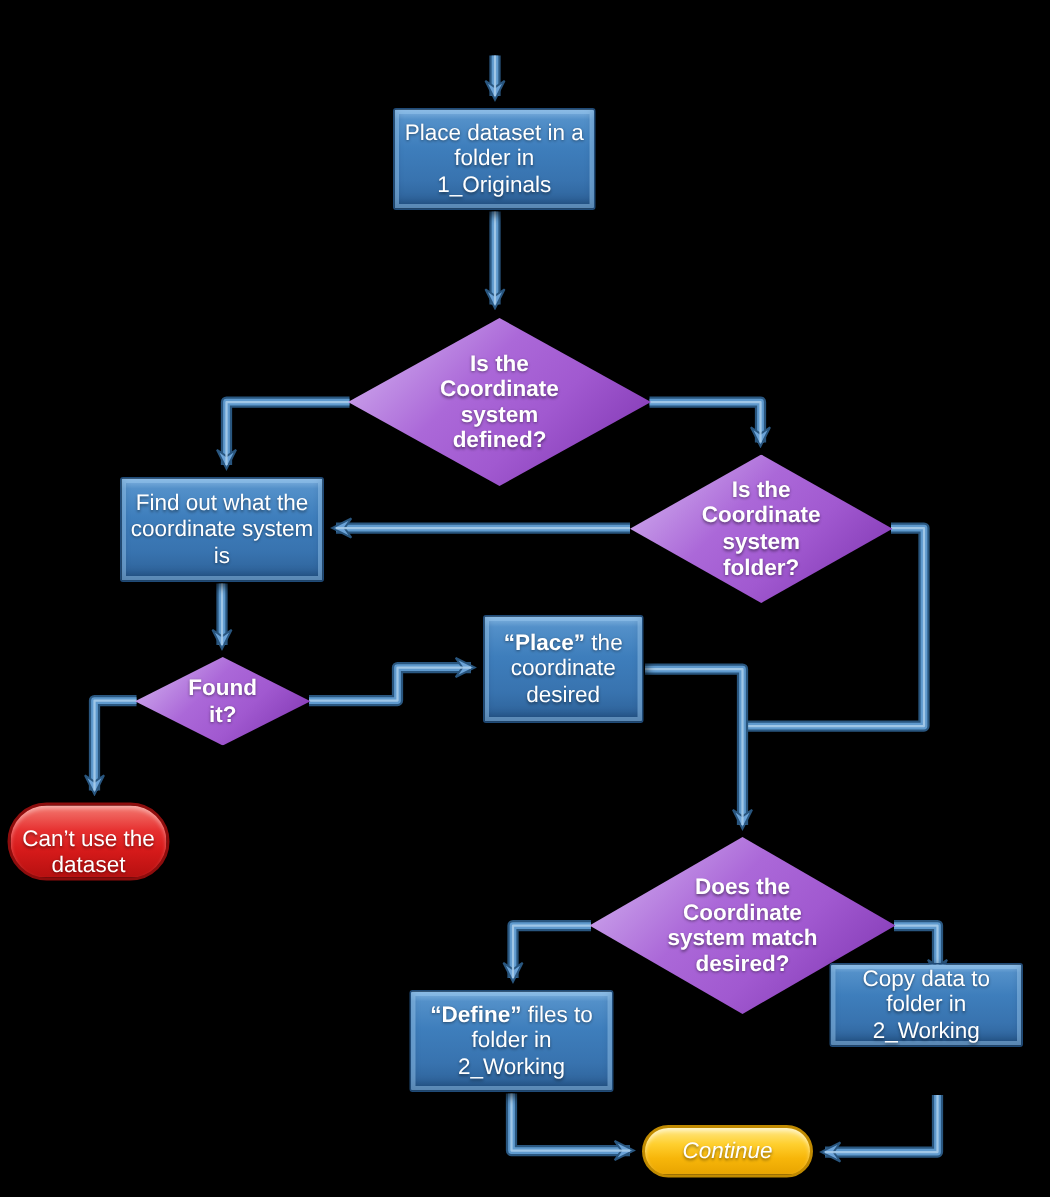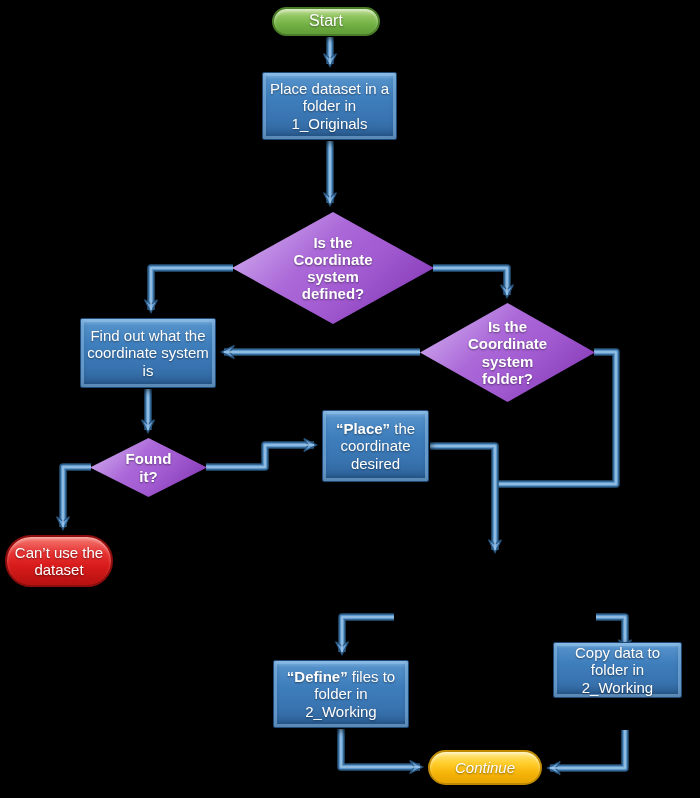--- a/index.html
+++ b/index.html
@@ -25,20 +25,21 @@
   .terminator{border-radius:999px;}
   .start-node{
     background:linear-gradient(180deg,#c4e09b 0%,#8fc45f 30%,#74b246 60%,#5f9c35 100%);
     border:2px solid #4a7d28;font-size:16px;
     box-shadow:inset 0 2px 3px rgba(255,255,255,.5), 2px 3px 5px rgba(0,0,0,.6);
   }
   .stop-node{
     background:linear-gradient(180deg,#f47b72 0%,#e63030 35%,#d81b1b 60%,#b61010 100%);
     border:2px solid #8d0d0d;
     box-shadow:inset 0 2px 3px rgba(255,255,255,.4), 2px 3px 5px rgba(0,0,0,.6);
+    align-items:flex-end;
   }
   .continue-node{
     background:linear-gradient(180deg,#ffe98a 0%,#ffcf2e 35%,#f7b60a 65%,#e8a400 100%);
     border:2px solid #c08a00;
     box-shadow:inset 0 2px 3px rgba(255,255,255,.55), 2px 3px 5px rgba(0,0,0,.6);
     font-style:italic;
   }
   .decision{
     clip-path:polygon(50% 0%,100% 50%,50% 100%,0% 50%);
     background:linear-gradient(135deg,#ecd9fa 0%,#c9a0ea 14%,#ab68d8 40%,#a159d0 62%,#8c43bd 82%,#6f2f9d 100%);
@@ -139,23 +140,20 @@
         <use href="#e-project-down" class="pm arrow"></use>
         <use href="#e-project-down" class="ph"></use>
     </g>
     <g>
       <use href="#e-copy-down" class="pd"></use>
         <use href="#e-copy-down" class="pm arrow"></use>
         <use href="#e-copy-down" class="ph"></use>
     </g>
   </svg>
 
-  <div class="node terminator start-node" style="left:272px;top:7px;width:108px;height:29px">
-    <span class="txt">Start</span>
-  </div>
 
   <div class="node process" style="left:262px;top:72px;width:135px;height:68px">
     <span class="txt" style="max-width:125px">Place dataset in a folder in 1_Originals</span>
   </div>
 
   <div class="node decision" style="left:232px;top:212px;width:202px;height:112px">
     <span class="txt" style="max-width:100px">Is the Coordinate system defined?</span>
   </div>
 
   <div class="node process" style="left:80px;top:318px;width:136px;height:70px">
@@ -171,20 +169,23 @@
   </div>
 
   <div class="node process" style="left:322px;top:410px;width:107px;height:72px">
     <span class="txt" style="max-width:96px"><b>“Place”</b><span> the coordinate desired</span></span>
   </div>
 
   <div class="node terminator stop-node" style="left:5px;top:535px;width:108px;height:52px">
     <span class="txt" style="max-width:95px">Can’t use the dataset</span>
   </div>
 
+  <div class="node decision" style="left:393px;top:558px;width:204px;height:118px">
+    <span class="txt" style="max-width:120px">Does the Coordinate system match desired?</span>
+  </div>
 
   <div class="node process" style="left:273px;top:660px;width:136px;height:68px">
     <span class="txt" style="max-width:122px"><b>“Define”</b><span> files to folder in 2_Working</span></span>
   </div>
 
   <div class="node process" style="left:553px;top:642px;width:129px;height:56px">
     <span class="txt" style="max-width:110px">Copy data to folder in 2_Working</span>
   </div>
 
   <div class="node terminator continue-node" style="left:428px;top:750px;width:114px;height:35px">

